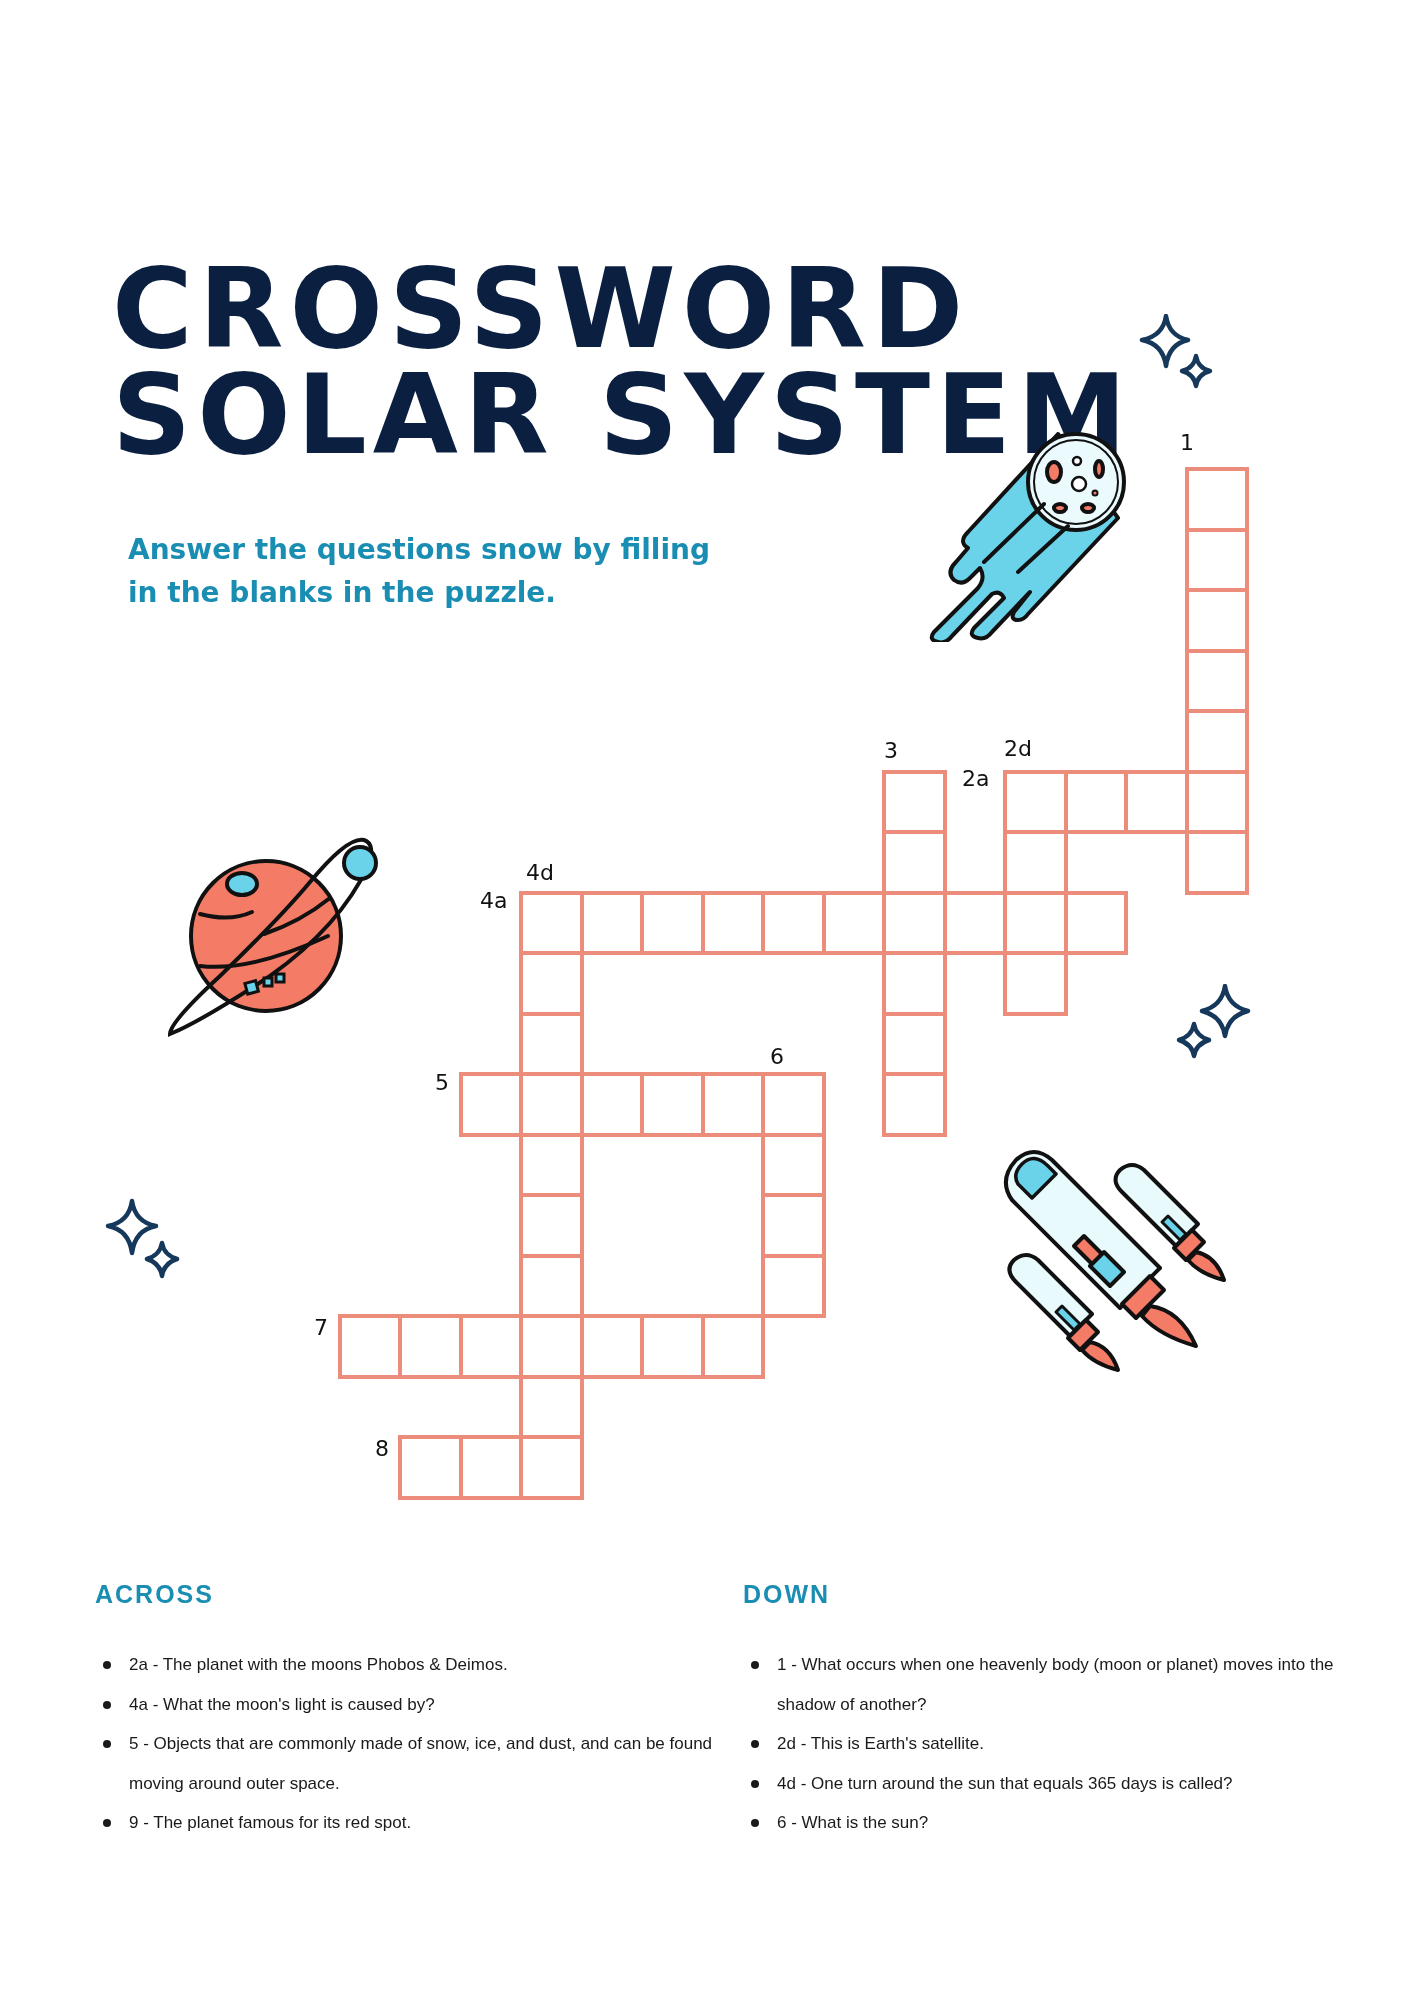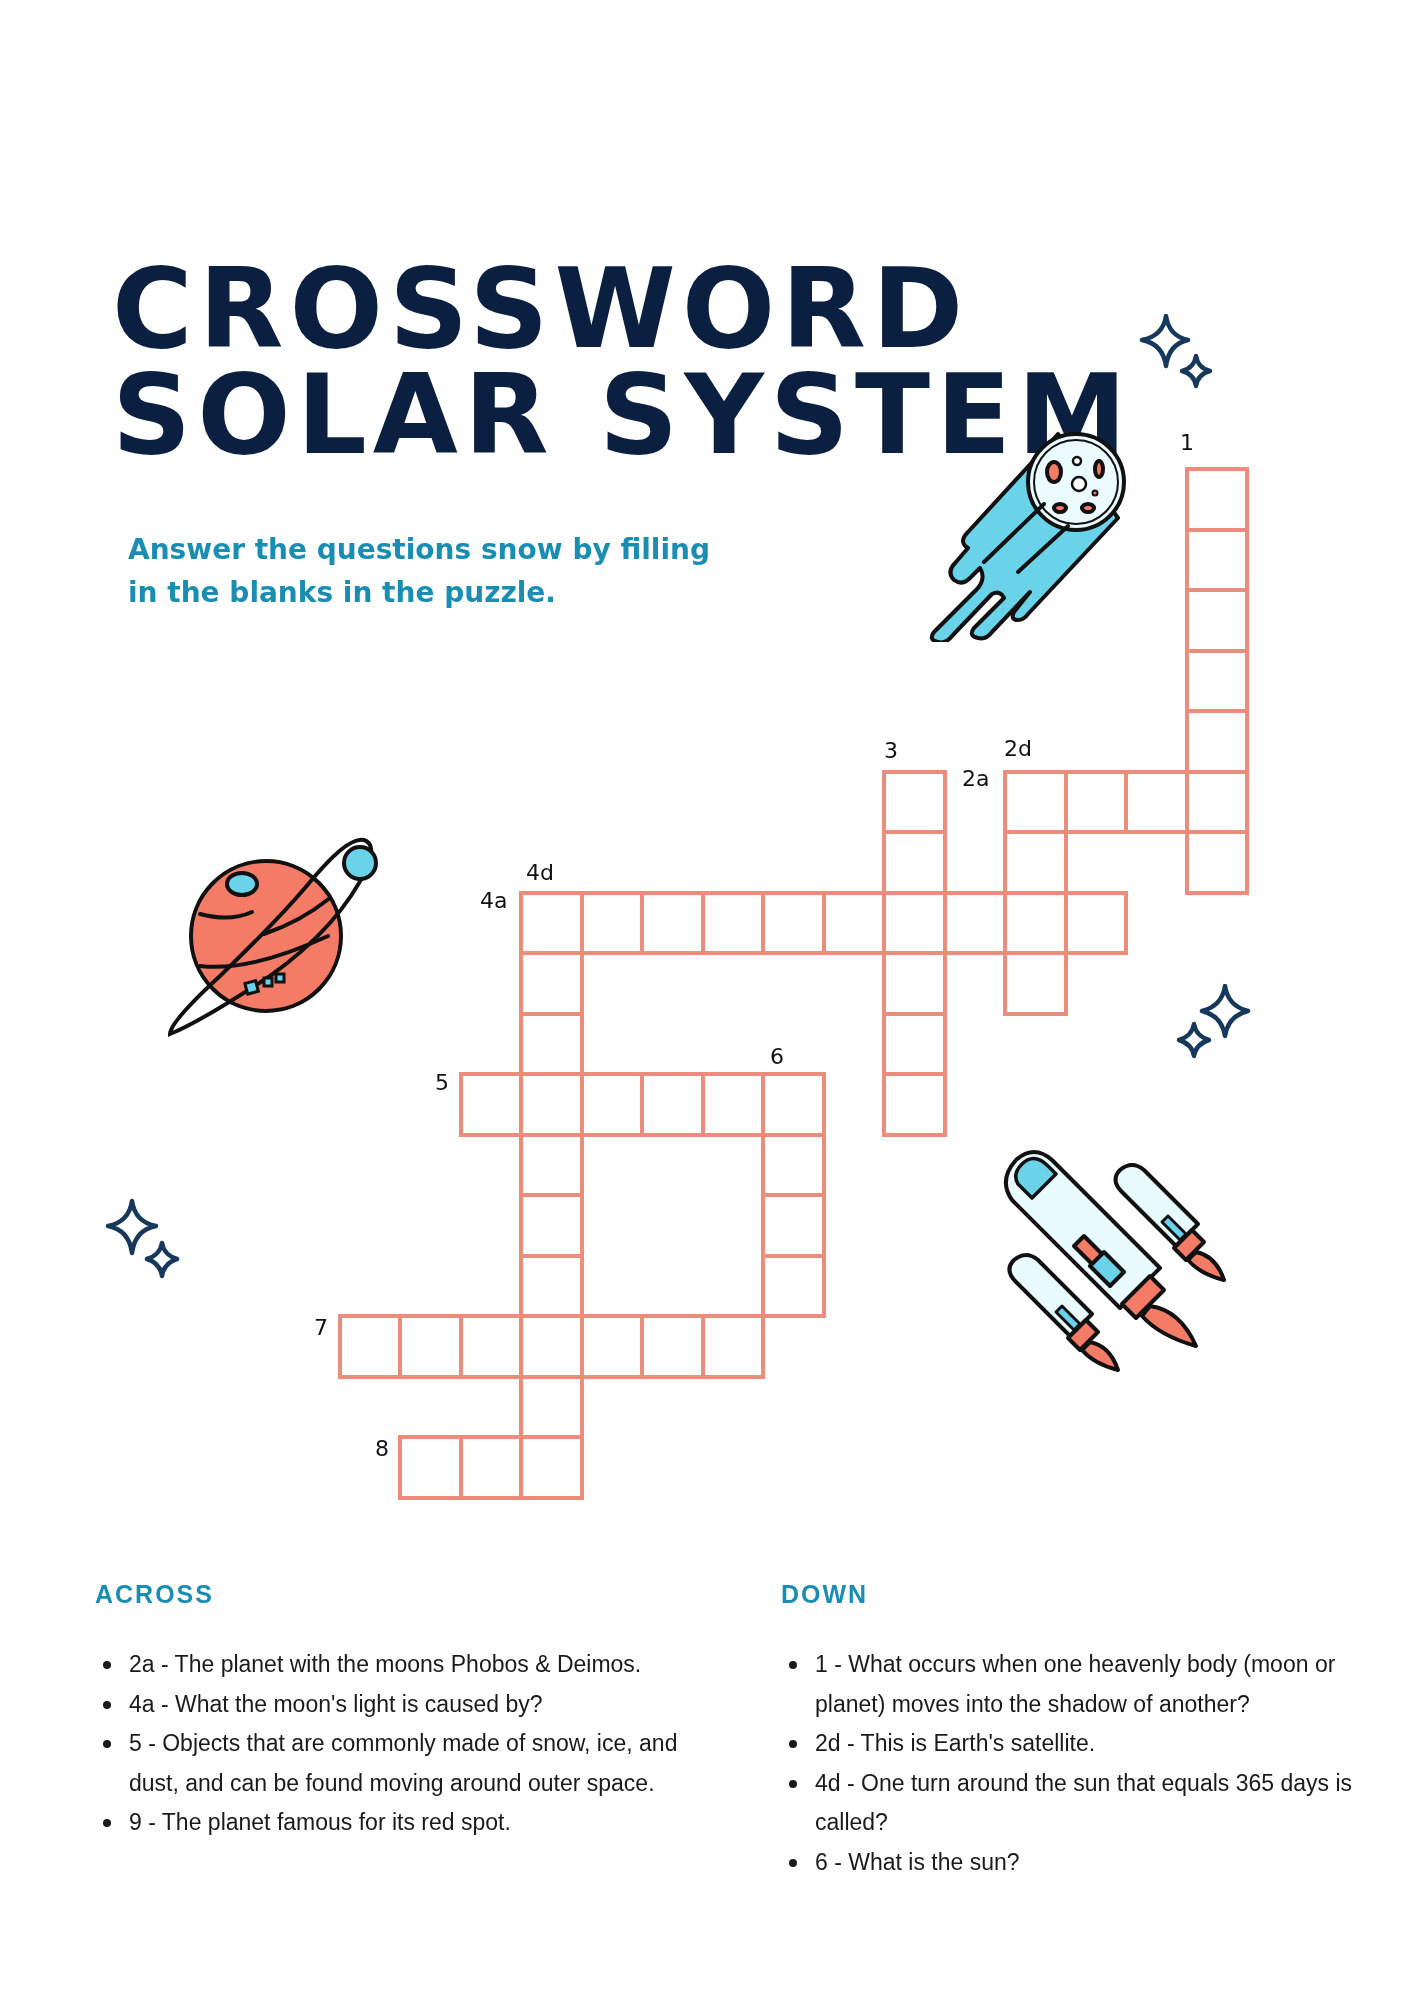--- a/index.html
+++ b/index.html
@@ -34,21 +34,21 @@
     position: absolute; top: 1580px;
     font-family: "Liberation Sans", sans-serif;
   }
   .clues h2 {
     font-size: 25px; font-weight: bold; letter-spacing: 2px; color: #1a8db3;
     margin-bottom: 36px;
   }
   .clues ul { list-style: none; }
   .clues li {
     position: relative; padding-left: 34px;
-    font-size: 23px; line-height: 39.5px; color: #1a1a1a;
+    font-size: 17px; line-height: 39.5px; color: #1a1a1a;
   }
   .clues li::before {
     content: ""; position: absolute; left: 8px; top: 16px;
     width: 8px; height: 8px; border-radius: 50%; background: #1a1a1a;
   }
   .art { position: absolute; }
 </style>
 </head>
 <body>
 
@@ -197,21 +197,21 @@
 <div class="clues" style="left:95px;width:620px;">
   <h2>ACROSS</h2>
   <ul>
     <li>2a - The planet with the moons Phobos &amp; Deimos.</li>
     <li>4a - What the moon's light is caused by?</li>
     <li>5 - Objects that are commonly made of snow, ice, and dust, and can be found moving around outer space.</li>
     <li>9 - The planet famous for its red spot.</li>
   </ul>
 </div>
 
-<div class="clues" style="left:781px;width:600px;">
+<div class="clues" style="left:743px;width:600px;">
   <h2>DOWN</h2>
   <ul>
     <li>1 - What occurs when one heavenly body (moon or planet) moves into the shadow of another?</li>
     <li>2d - This is Earth's satellite.</li>
     <li>4d - One turn around the sun that equals 365 days is called?</li>
     <li>6 - What is the sun?</li>
   </ul>
 </div>
 
 </body></html>

